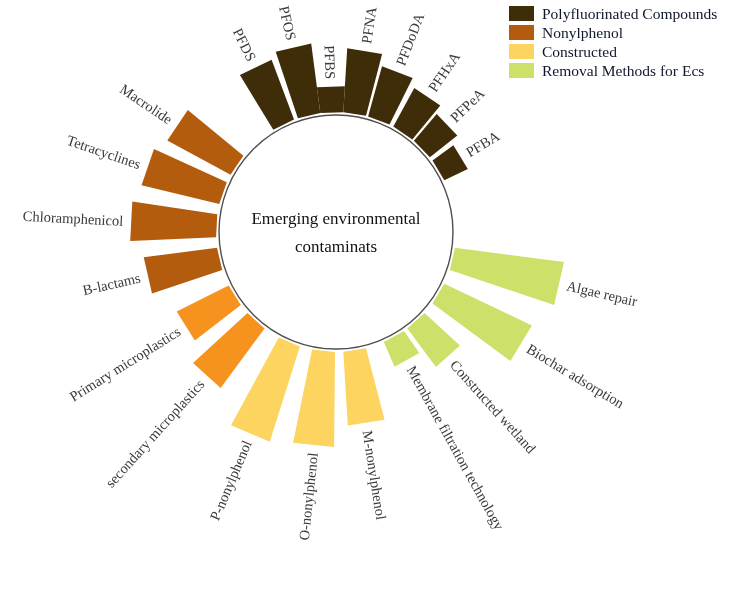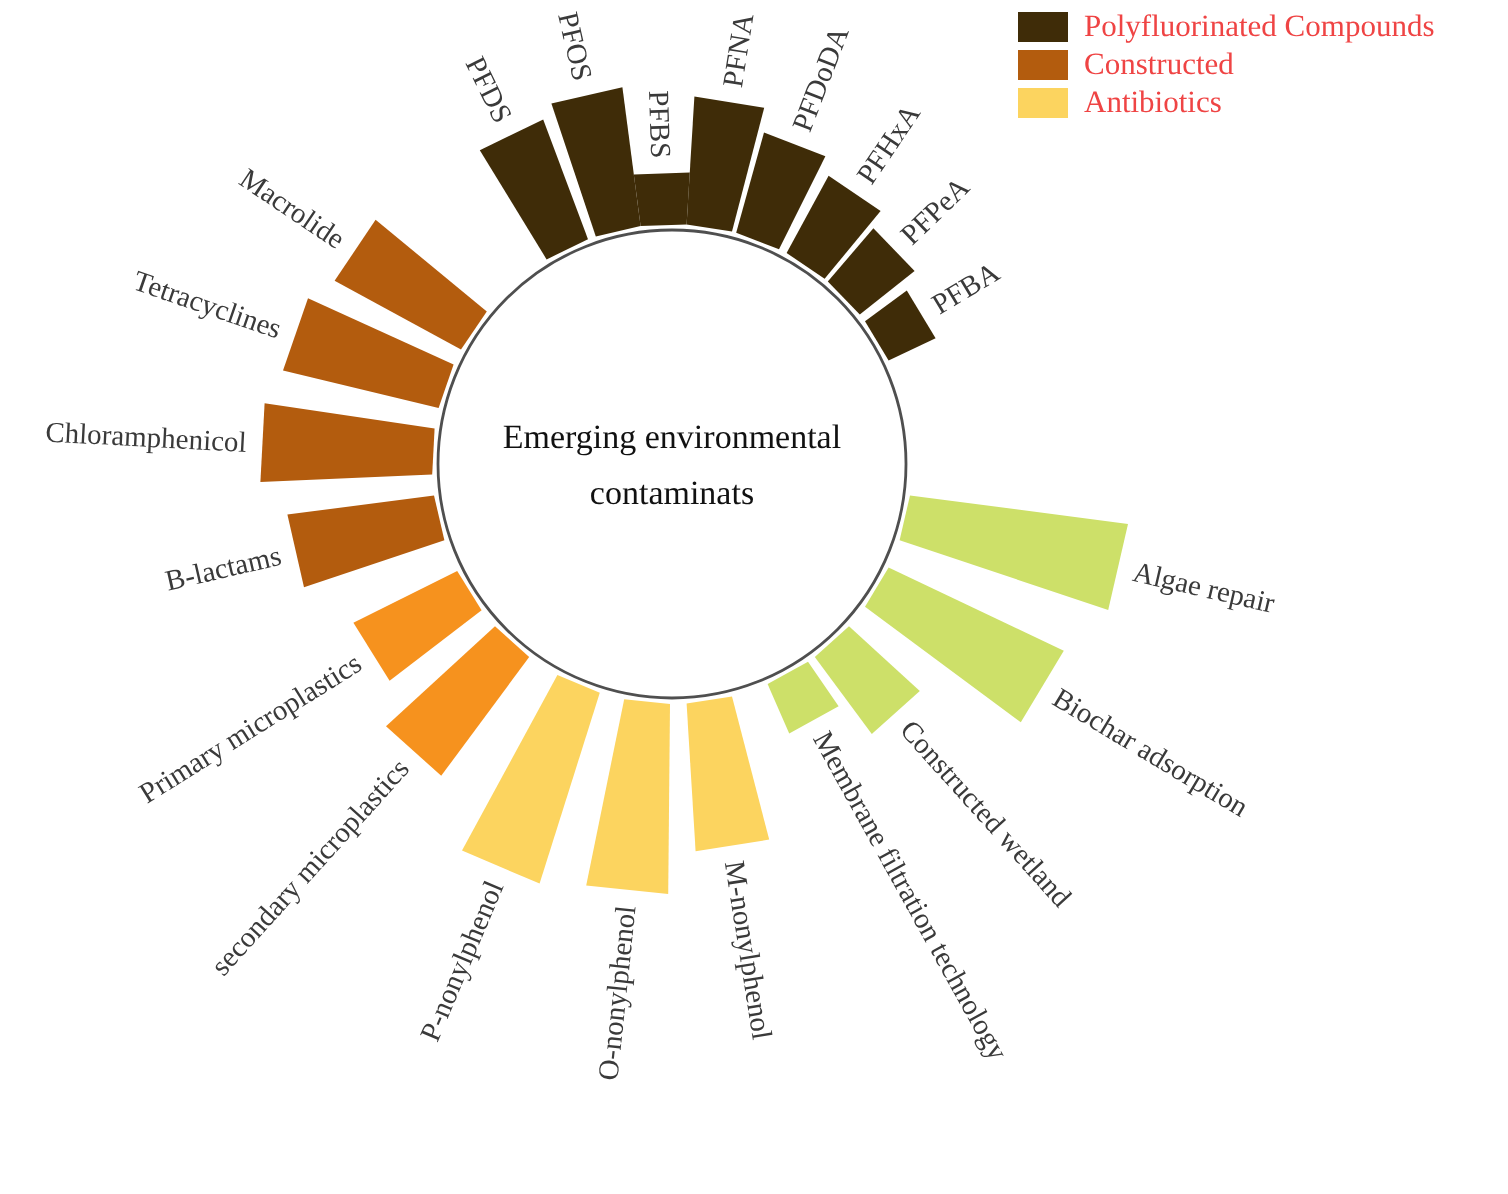--- a/index.html
+++ b/index.html
@@ -7,21 +7,21 @@
          font-family:"Liberation Serif","DejaVu Serif",serif;}
   svg{position:absolute;left:0;top:0;}
   .center-circle{fill:#ffffff;stroke:#4f4f4f;stroke-width:1.4;}
   .center-text{font-size:17px;fill:#111111;text-anchor:middle;
                font-family:"Liberation Serif","DejaVu Serif",serif;}
   .bar-label{font-size:14.5px;fill:#3a3a3a;
              font-family:"Liberation Serif","DejaVu Serif",serif;}
   .legend{position:absolute;top:6px;left:509px;display:flex;flex-direction:column;gap:4px;}
   .legend-row{display:flex;align-items:center;gap:8px;height:15px;}
   .swatch{width:25px;height:15px;display:inline-block;flex:0 0 auto;}
-  .legend-label{font-size:15.5px;color:#ef4444;white-space:nowrap;line-height:1;}
+  .legend-label{font-size:15.5px;color:#0f172a;white-space:nowrap;line-height:1;}
 </style>
 </head>
 <body>
 
 <div class="stage">
 
   <svg id="radial-chart" width="754" height="597" viewBox="0 0 754 597">
     <circle cx="336" cy="232" r="117" class="center-circle"></circle>
     <text x="336" y="224" class="center-text">Emerging environmental</text>
     <text x="336" y="252" class="center-text">contaminats</text>
@@ -69,21 +69,25 @@
       <text x="566.9" y="285.3" dy="0.35em" text-anchor="start" transform="rotate(-347.0 566.9 285.3)" class="bar-label">Algae repair</text>
     </svg>
 
   <div class="legend">
     <div class="legend-row">
       <span class="swatch" style="background-color: rgb(63, 44, 8);"></span>
       <span class="legend-label">Polyfluorinated Compounds</span>
     </div>
     <div class="legend-row">
       <span class="swatch" style="background-color: rgb(179, 92, 14);"></span>
+      <span class="legend-label">Nonylphenol</span>
+    </div>
+    <div class="legend-row">
+      <span class="swatch" style="background-color: rgb(252, 212, 95);"></span>
       <span class="legend-label">Constructed</span>
     </div>
     <div class="legend-row">
-      <span class="swatch" style="background-color: rgb(252, 212, 95);"></span>
-      <span class="legend-label">Antibiotics</span>
+      <span class="swatch" style="background-color: rgb(205, 224, 105);"></span>
+      <span class="legend-label">Removal Methods for Ecs</span>
     </div>
   </div>
 
 </div>
 
 </body></html>

